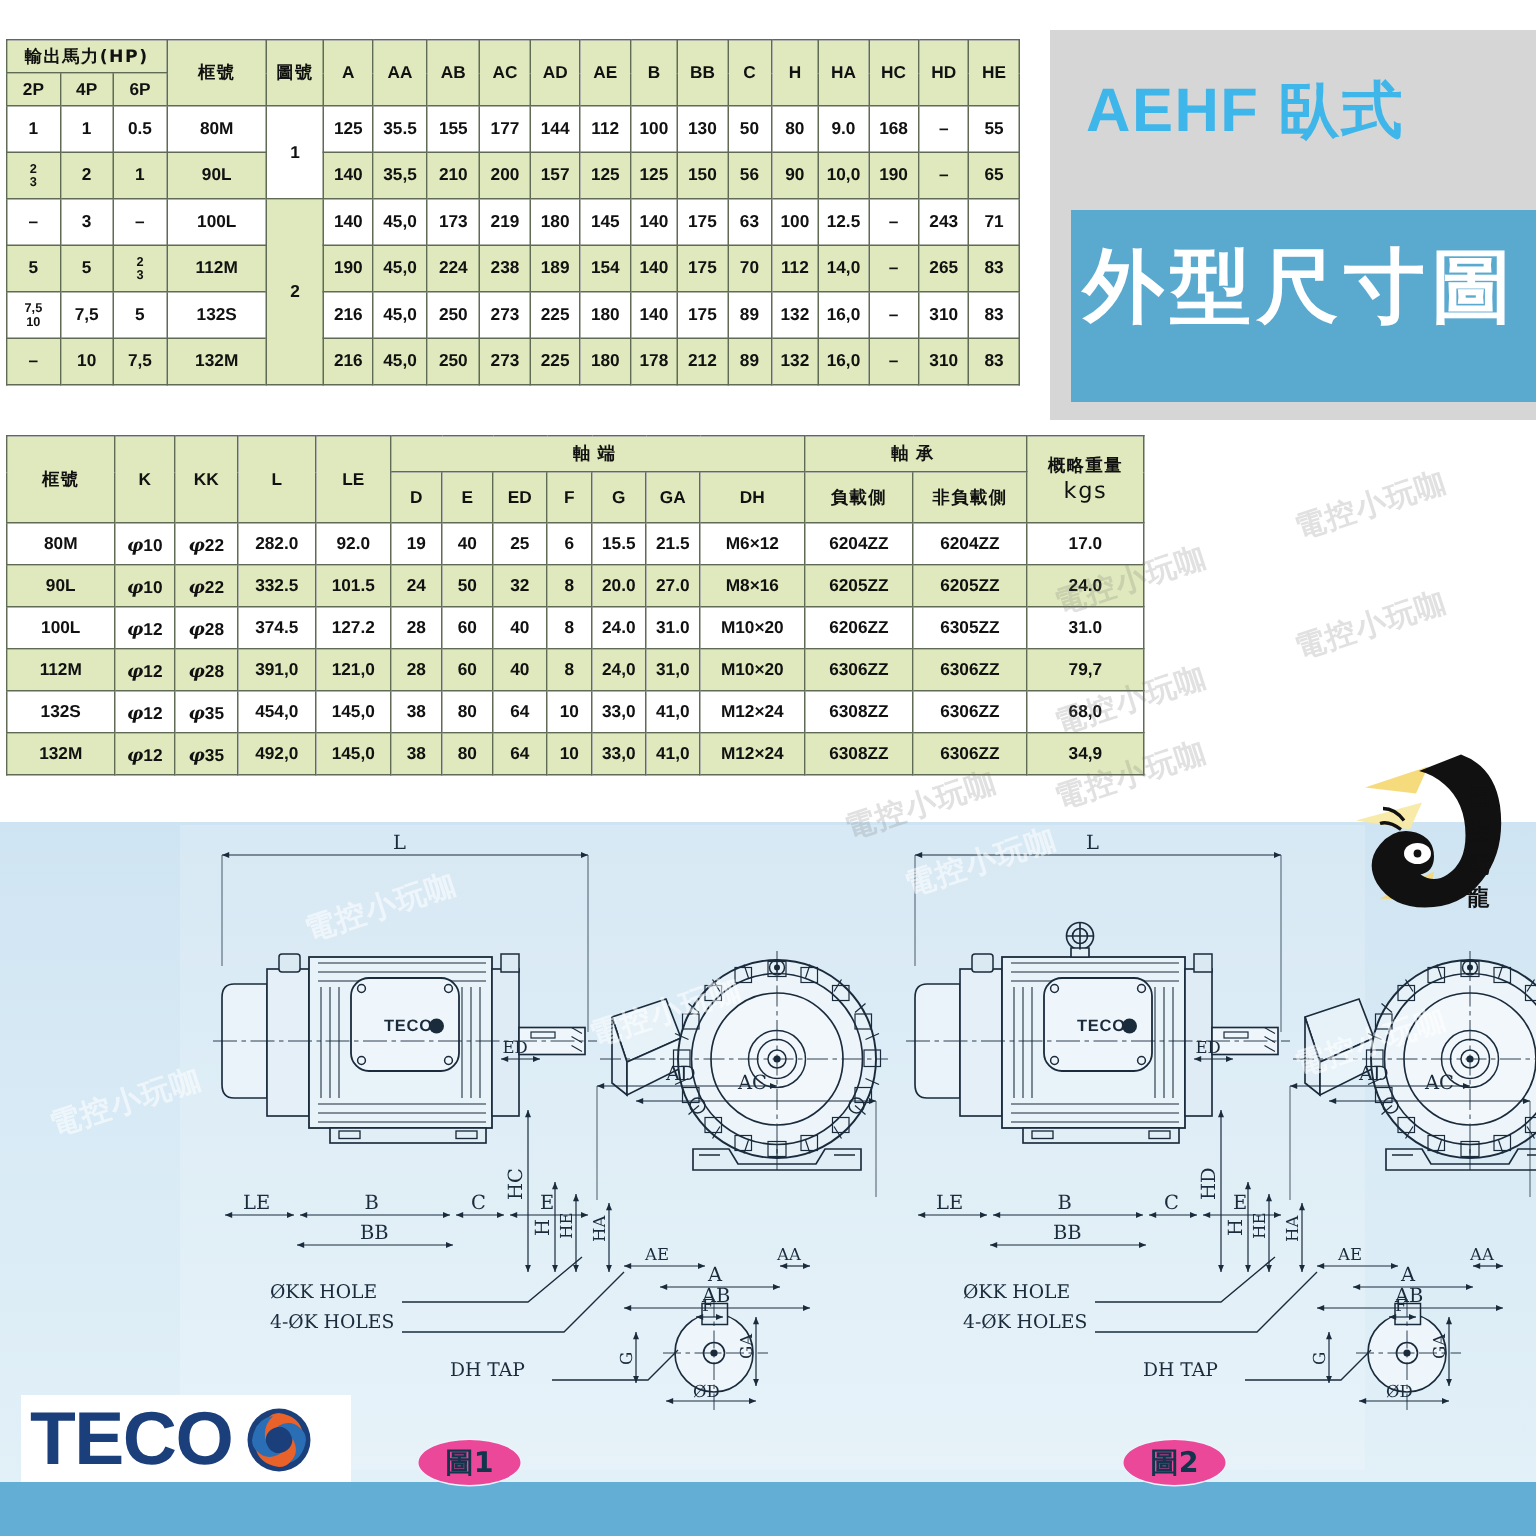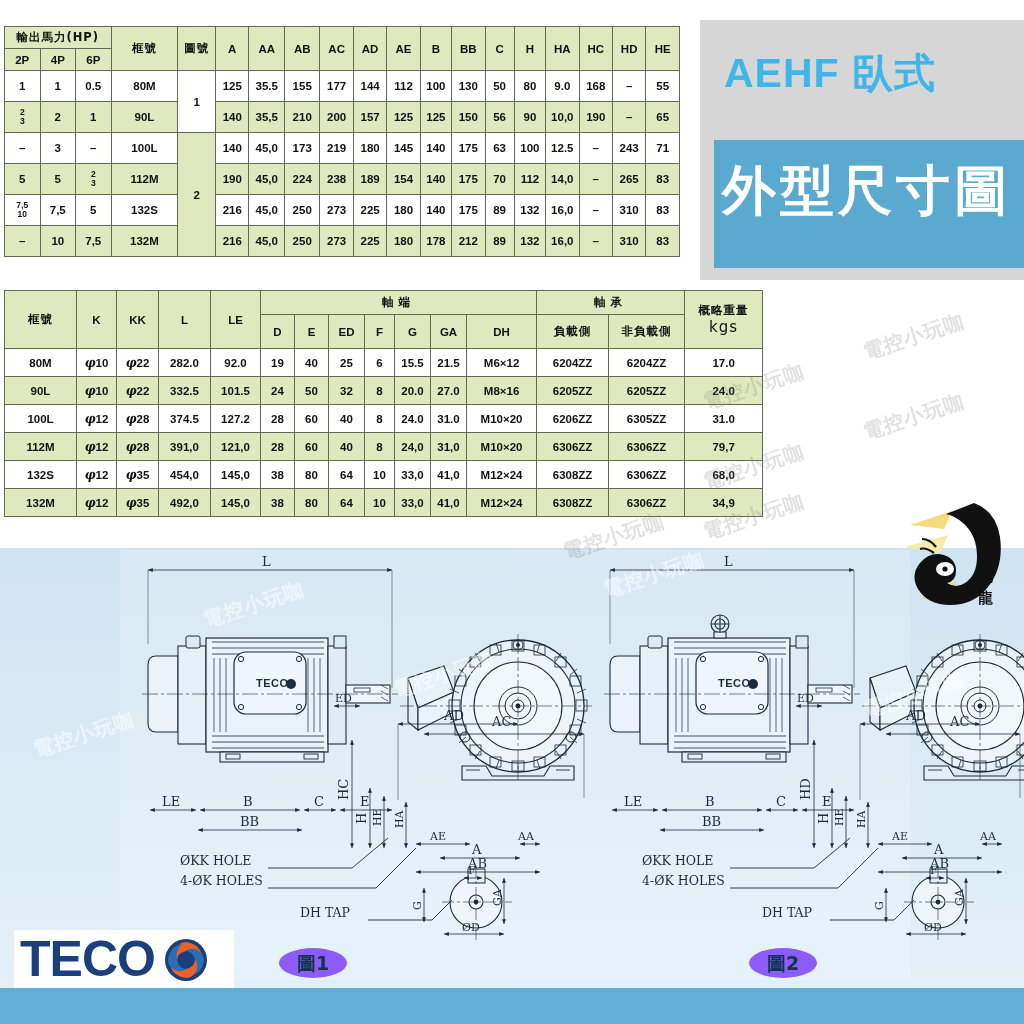--- a/index.html
+++ b/index.html
@@ -72,24 +72,24 @@
   }
   .logo-text{
     position:absolute;left:6px;top:0px;height:58px;line-height:58px;
     font-size:50px;font-weight:bold;color:#1b3f7a;letter-spacing:-1px;
     font-family:"Liberation Sans","DejaVu Sans",sans-serif;
   }
   .logo-swirl{position:absolute;left:150px;top:8px;width:44px;height:44px;}
 
   .figtag{
     position:absolute;width:68px;height:30px;border-radius:50%;
-    background:#8b5cf6;color:#13344d;
+    background:#ec4899;color:#13344d;
     font-size:19px;font-weight:bold;line-height:30px;text-align:center;
     font-family:"DejaVu Sans","Liberation Sans",sans-serif;
-    border:1.5px solid #eaf4fa;letter-spacing:0px;
+    border:1.5px solid #eaf4fa;letter-spacing:0px;margin-top:12px;
   }
   #fig1{left:278px;top:947px;}
   #fig2{left:748px;top:947px;}
 
   
   .wm{
     position:absolute;color:rgba(120,120,120,0.22);
     font-family:"DejaVu Sans","Liberation Sans",sans-serif;
     font-size:20px;font-weight:bold;white-space:nowrap;
     transform:rotate(-18deg);transform-origin:left top;

